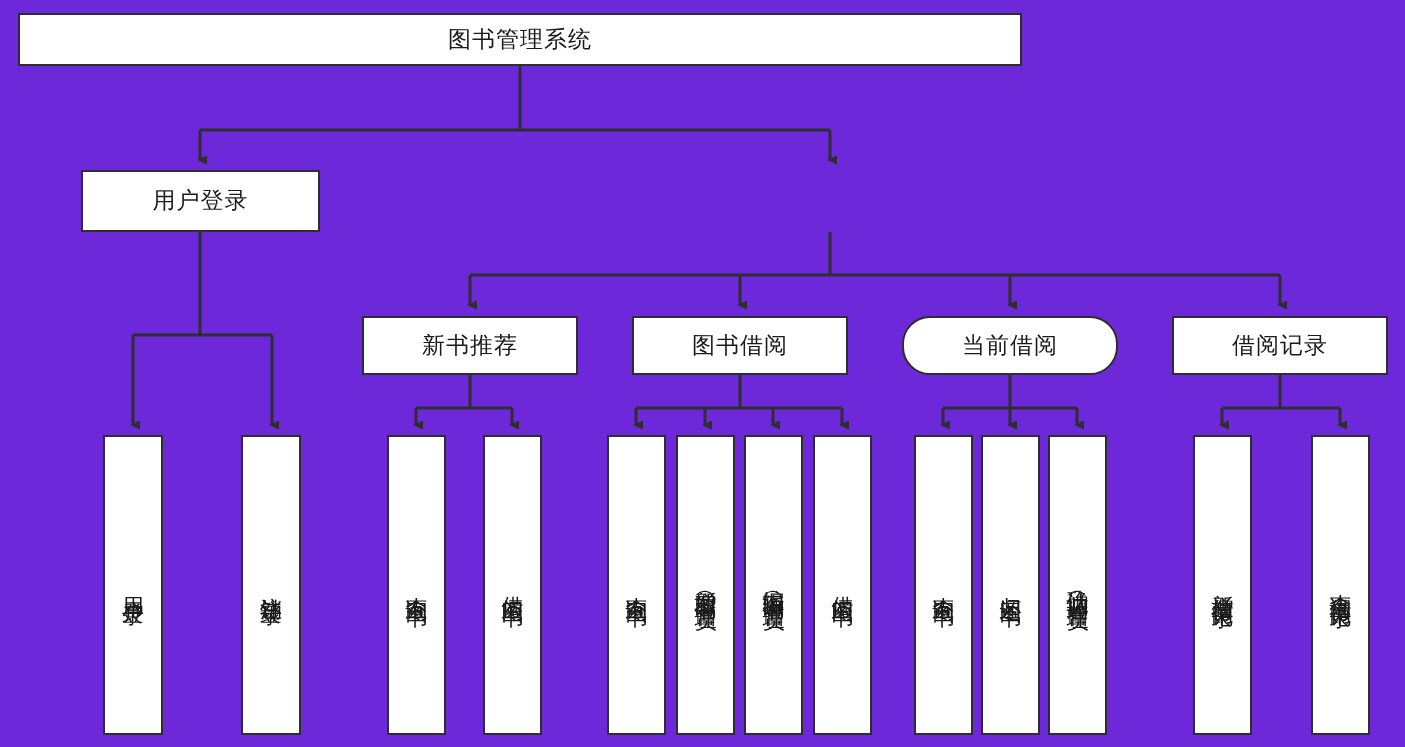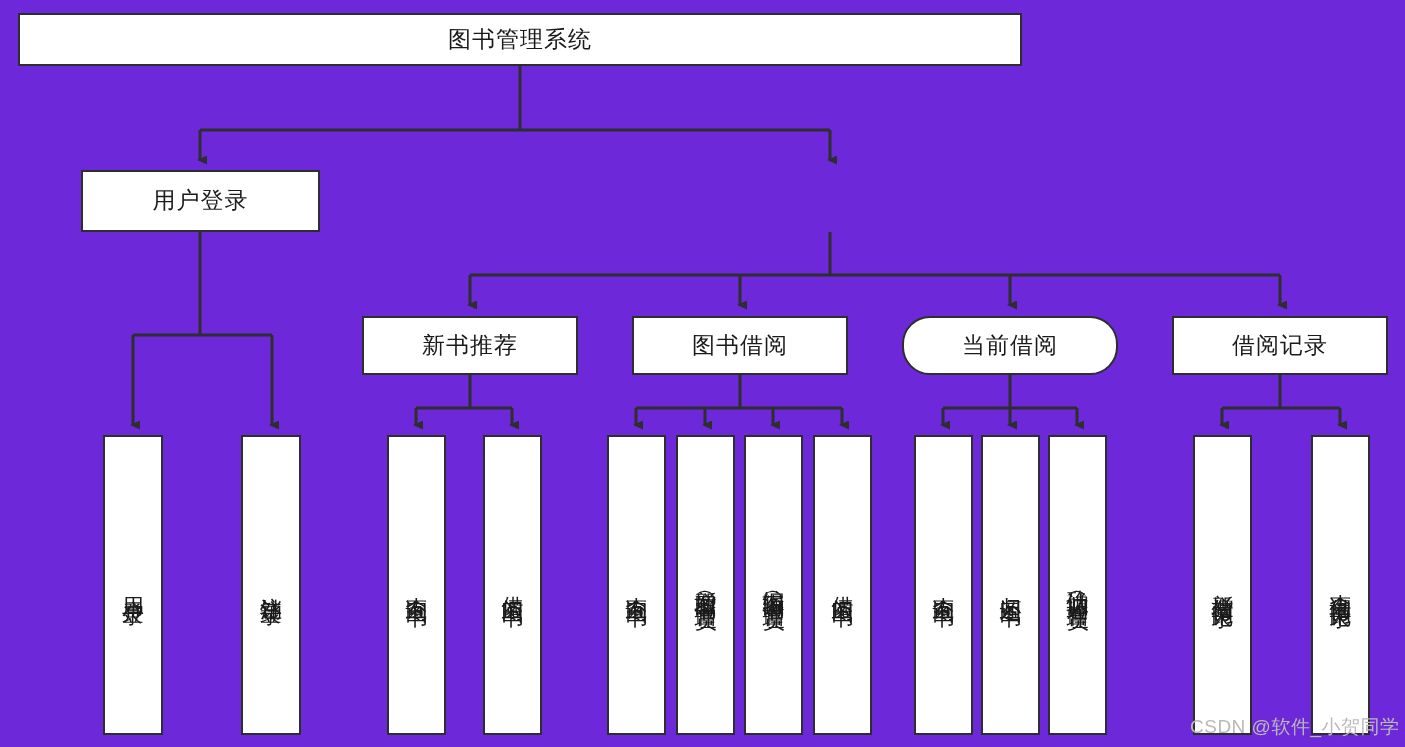--- a/index.html
+++ b/index.html
@@ -181,15 +181,14 @@
     <span class="label">确认归还（管理员）</span>
   </div>
 
   <div class="node v-node" style="left:1193px; top:435px; width:59px; height:300px;">
     <span class="label">新增借阅记录</span>
   </div>
   <div class="node v-node" style="left:1311px; top:435px; width:59px; height:300px;">
     <span class="label">查询借阅记录</span>
   </div>
 
-  <div class="watermark">CSDN @软件_小贺同学</div>
 
 </div>
 
 </body></html>

